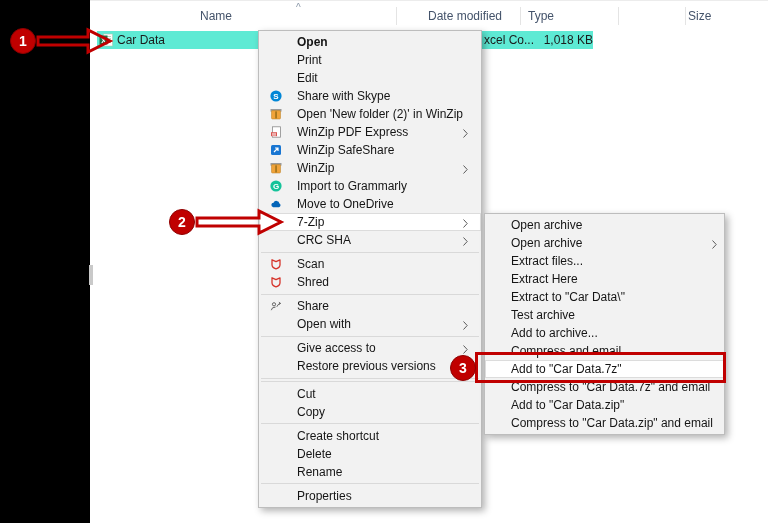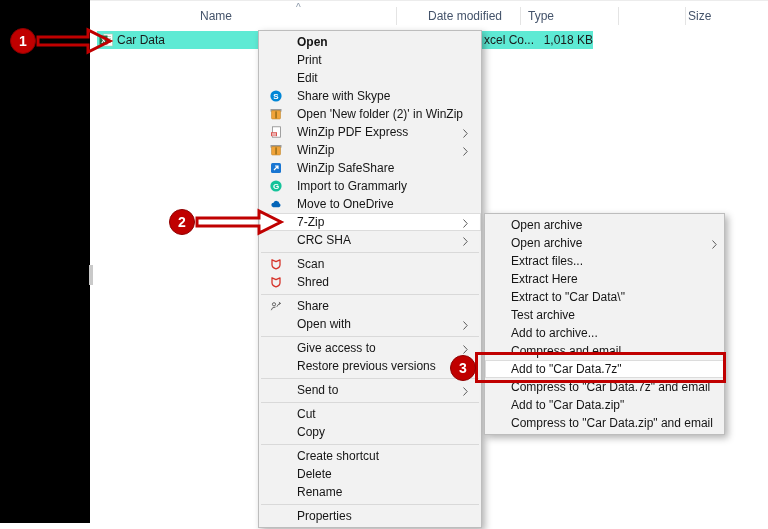--- a/index.html
+++ b/index.html
@@ -124,38 +124,38 @@
           </svg>
         </span>
         <span class="mi-label">WinZip PDF Express</span>
         <span class="mi-chevron"><svg width="5" height="9" viewBox="0 0 5 9">
             <polyline points="0.5,0.5 4.2,4.5 0.5,8.5" fill="none" stroke="#5a5a5a" stroke-width="1"></polyline>
           </svg></span>
       </div>
       <div class="menu-item">
         <span class="mi-icon">
           <svg viewBox="0 0 12 12">
+            <rect x="1" y="1" width="10" height="10" rx="1.5" fill="#1976d2"></rect>
+            <path d="M4 8 L8 4 M5 4 h3 v3" stroke="#fff" stroke-width="1.2" fill="none"></path>
+          </svg>
+        </span>
+        <span class="mi-label">WinZip SafeShare</span>
+      </div>
+      <div class="menu-item">
+        <span class="mi-icon">
+          <svg viewBox="0 0 12 12">
             <rect x="0.5" y="1" width="11" height="2.6" fill="#9a9a9a"></rect>
             <rect x="1.5" y="2.6" width="9" height="8.4" rx="1" fill="#f0a33a" stroke="#b97d20" stroke-width="0.5"></rect>
             <rect x="5.4" y="3.4" width="1.3" height="7" fill="#8a6512"></rect>
           </svg>
         </span>
         <span class="mi-label">WinZip</span>
         <span class="mi-chevron"><svg width="5" height="9" viewBox="0 0 5 9">
             <polyline points="0.5,0.5 4.2,4.5 0.5,8.5" fill="none" stroke="#5a5a5a" stroke-width="1"></polyline>
           </svg></span>
-      </div>
-      <div class="menu-item">
-        <span class="mi-icon">
-          <svg viewBox="0 0 12 12">
-            <rect x="1" y="1" width="10" height="10" rx="1.5" fill="#1976d2"></rect>
-            <path d="M4 8 L8 4 M5 4 h3 v3" stroke="#fff" stroke-width="1.2" fill="none"></path>
-          </svg>
-        </span>
-        <span class="mi-label">WinZip SafeShare</span>
       </div>
       <div class="menu-item">
         <span class="mi-icon">
           <svg viewBox="0 0 12 12">
             <circle cx="6" cy="6" r="5.6" fill="#15c39a"></circle>
             <text x="6" y="8.8" font-size="8" fill="#fff" text-anchor="middle" font-weight="bold" font-family="Liberation Sans, sans-serif">G</text>
           </svg>
         </span>
         <span class="mi-label">Import to Grammarly</span>
       </div>
@@ -218,26 +218,20 @@
       <div class="menu-item">
         <span class="mi-label">Give access to</span>
         <span class="mi-chevron"><svg width="5" height="9" viewBox="0 0 5 9">
             <polyline points="0.5,0.5 4.2,4.5 0.5,8.5" fill="none" stroke="#5a5a5a" stroke-width="1"></polyline>
           </svg></span>
       </div>
       <div class="menu-item">
         <span class="mi-label">Restore previous versions</span>
       </div>
       <div class="menu-sep"></div>
-      <div class="menu-item">
-        <span class="mi-label">Send to</span>
-        <span class="mi-chevron"><svg width="5" height="9" viewBox="0 0 5 9">
-            <polyline points="0.5,0.5 4.2,4.5 0.5,8.5" fill="none" stroke="#5a5a5a" stroke-width="1"></polyline>
-          </svg></span>
-      </div>
       <div class="menu-sep"></div>
       <div class="menu-item">
         <span class="mi-label">Cut</span>
       </div>
       <div class="menu-item">
         <span class="mi-label">Copy</span>
       </div>
       <div class="menu-sep"></div>
       <div class="menu-item">
         <span class="mi-label">Create shortcut</span>

